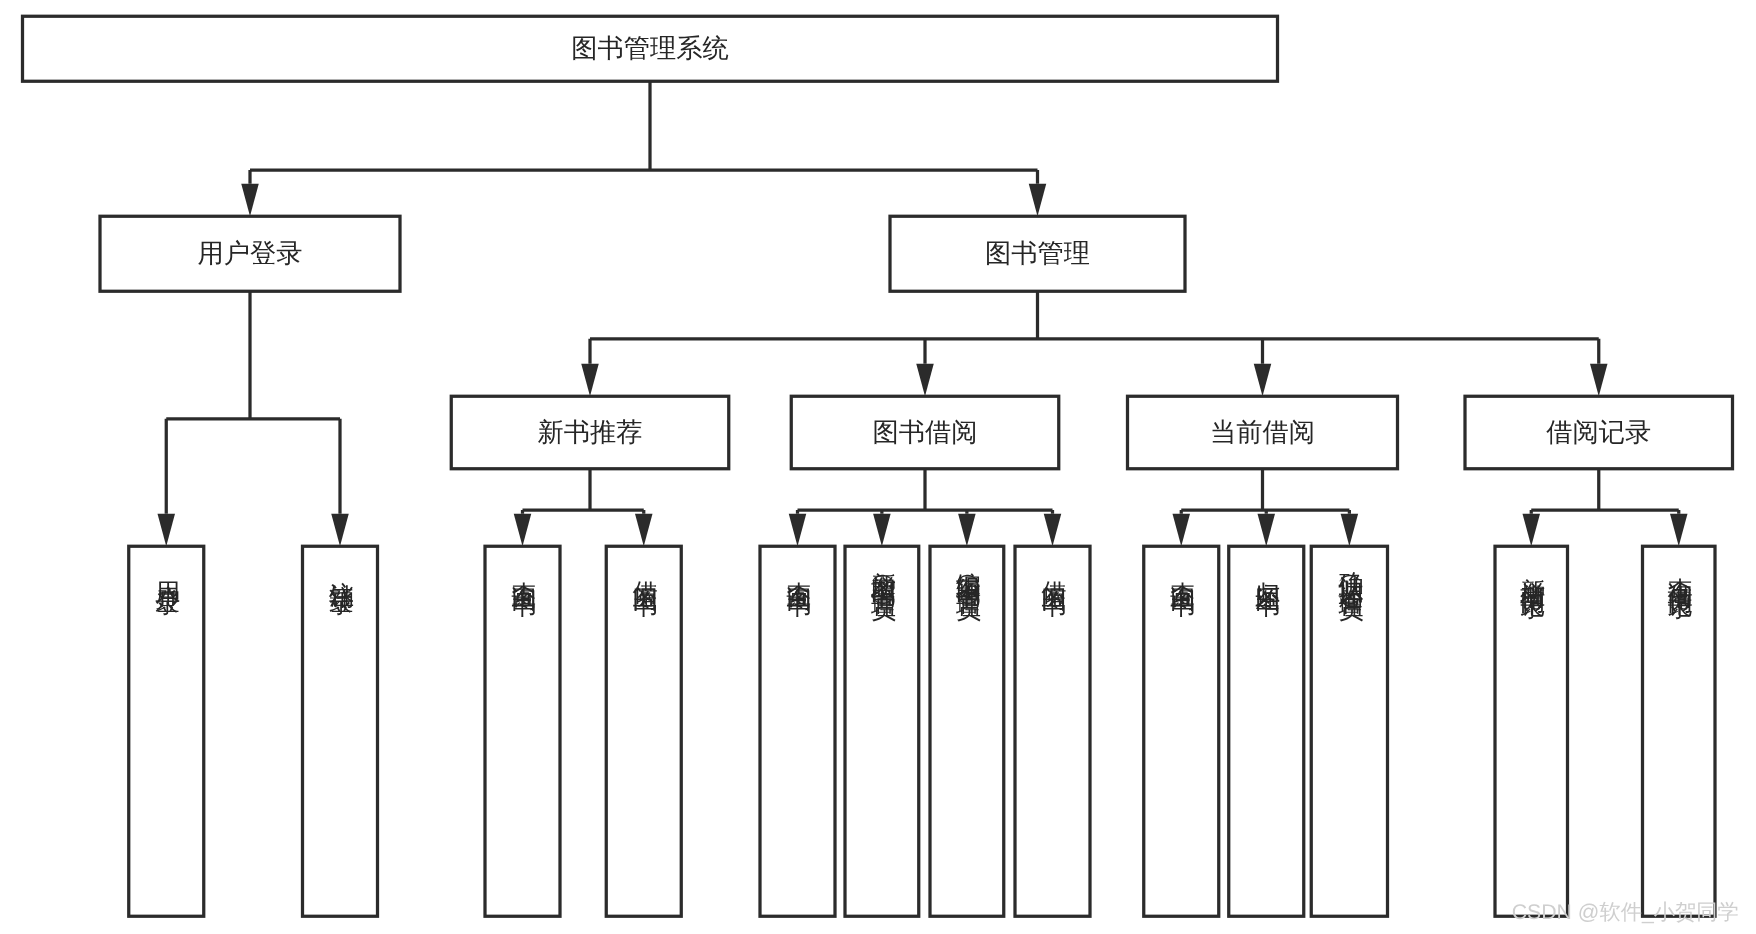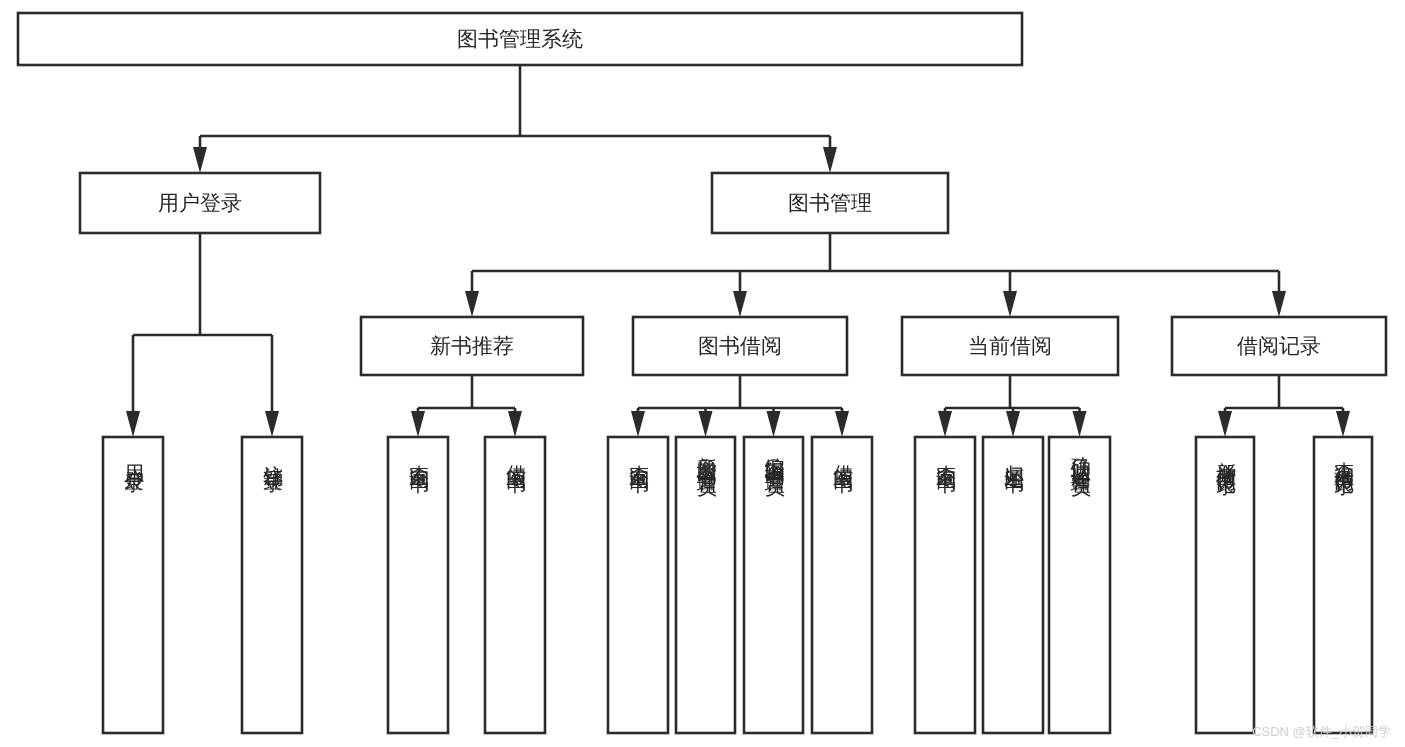--- a/index.html
+++ b/index.html
@@ -53,21 +53,21 @@
   }
   .link-arrow {
     fill: #2b2b2b;
     stroke: none;
   }
   .watermark {
     position: absolute;
     right: 14px;
     bottom: 6px;
     color: #cfcfcf;
-    font-size: 13px;
+    font-size: 17px;
     font-family: "Liberation Sans", "DejaVu Sans", sans-serif;
     white-space: nowrap;
     user-select: none;
   }
 </style>
 </head>
 <body>
 
 <div id="diagram-root">
   <svg id="org-chart" viewBox="0 0 1405 747">

